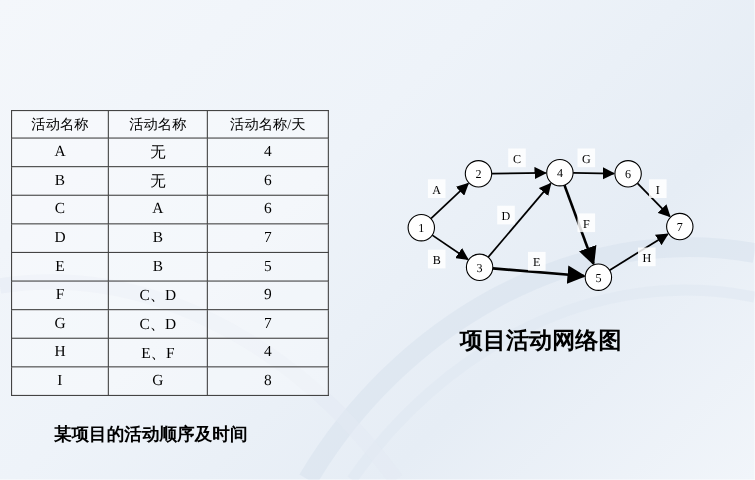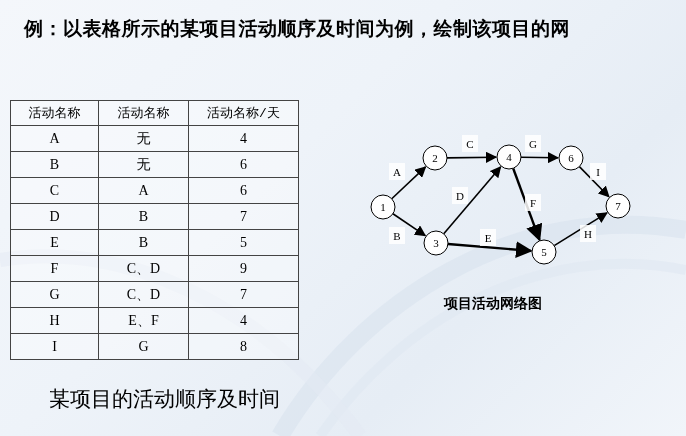--- a/index.html
+++ b/index.html
@@ -20,44 +20,43 @@
       position:absolute; left:10px; top:100px;
       border-collapse:collapse;
       font-family: "Liberation Serif", serif;
       font-size:14px;
     }
     table.act th, table.act td {
       border:1px solid #444; height:25px; padding:0;
       text-align:center; font-weight:normal;
       background: rgba(255,255,255,0.35);
     }
-    table.act th { height:24px; font-family:Liberation Mono, monospace; font-size:13px;margin-left:28px; }
+    table.act th { height:24px; font-family:Liberation Serif, serif; font-size:13px;margin-left:28px; }
     .c1 { width:87px; } .c2 { width:89px; } .c3 { width:109px; }
     .caption-table {
       position:absolute; left:49px; top:385px;
-      font-size:21px; font-weight:normal;
+      font-size:16px; font-weight:bold;
     }
     .caption-net {
-      position:absolute; left:444px; top:295px;
-      font-size:14px; font-weight:bold;
+      position:absolute; left:418px; top:295px;
+      font-size:21px; font-weight:bold;
     }
     svg.net { position:absolute; left:0; top:0; }
     .node-label, .edge-label { font-family:"Liberation Serif", serif; }
   </style>
 </head>
 <body>
 
 <svg class="bg-swoosh" width="686" height="436" viewBox="0 0 686 436">
   <path d="M 280 436 C 360 300, 520 200, 686 230" stroke="#d8e2ee" stroke-width="18" fill="none" opacity="0.6"></path>
   <path d="M 320 436 C 400 320, 540 240, 686 270" stroke="#dfe7f1" stroke-width="10" fill="none" opacity="0.6"></path>
   <path d="M 0 260 C 120 240, 260 300, 360 436" stroke="#e3eaf3" stroke-width="14" fill="none" opacity="0.5"></path>
 </svg>
 
 <div class="heading">
-  <div>例：以表格所示的某项目活动顺序及时间为例，绘制该项目的网</div>
 </div>
 
 <table class="act">
   <thead>
     <tr>
       <th class="c1">活动名称</th>
       <th class="c2">活动名称</th>
       <th class="c3">活动名称/天</th>
     </tr>
   </thead>

